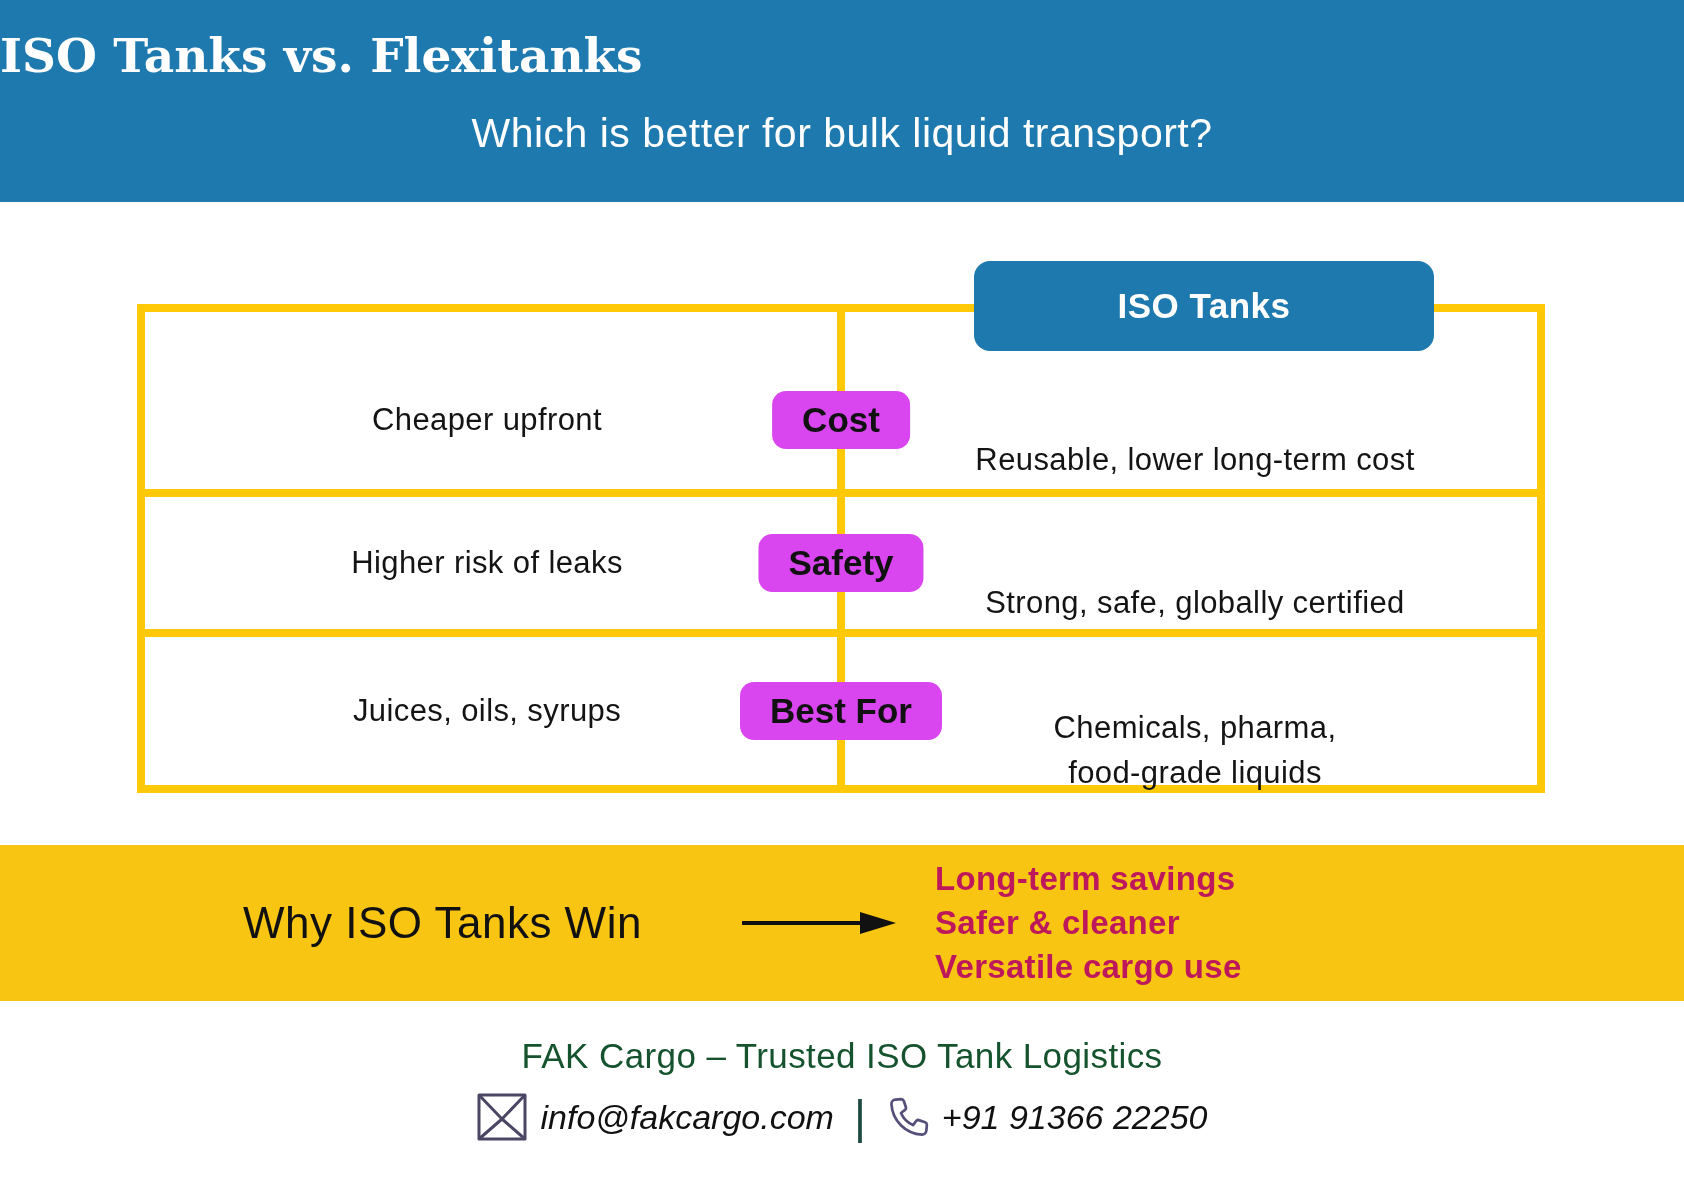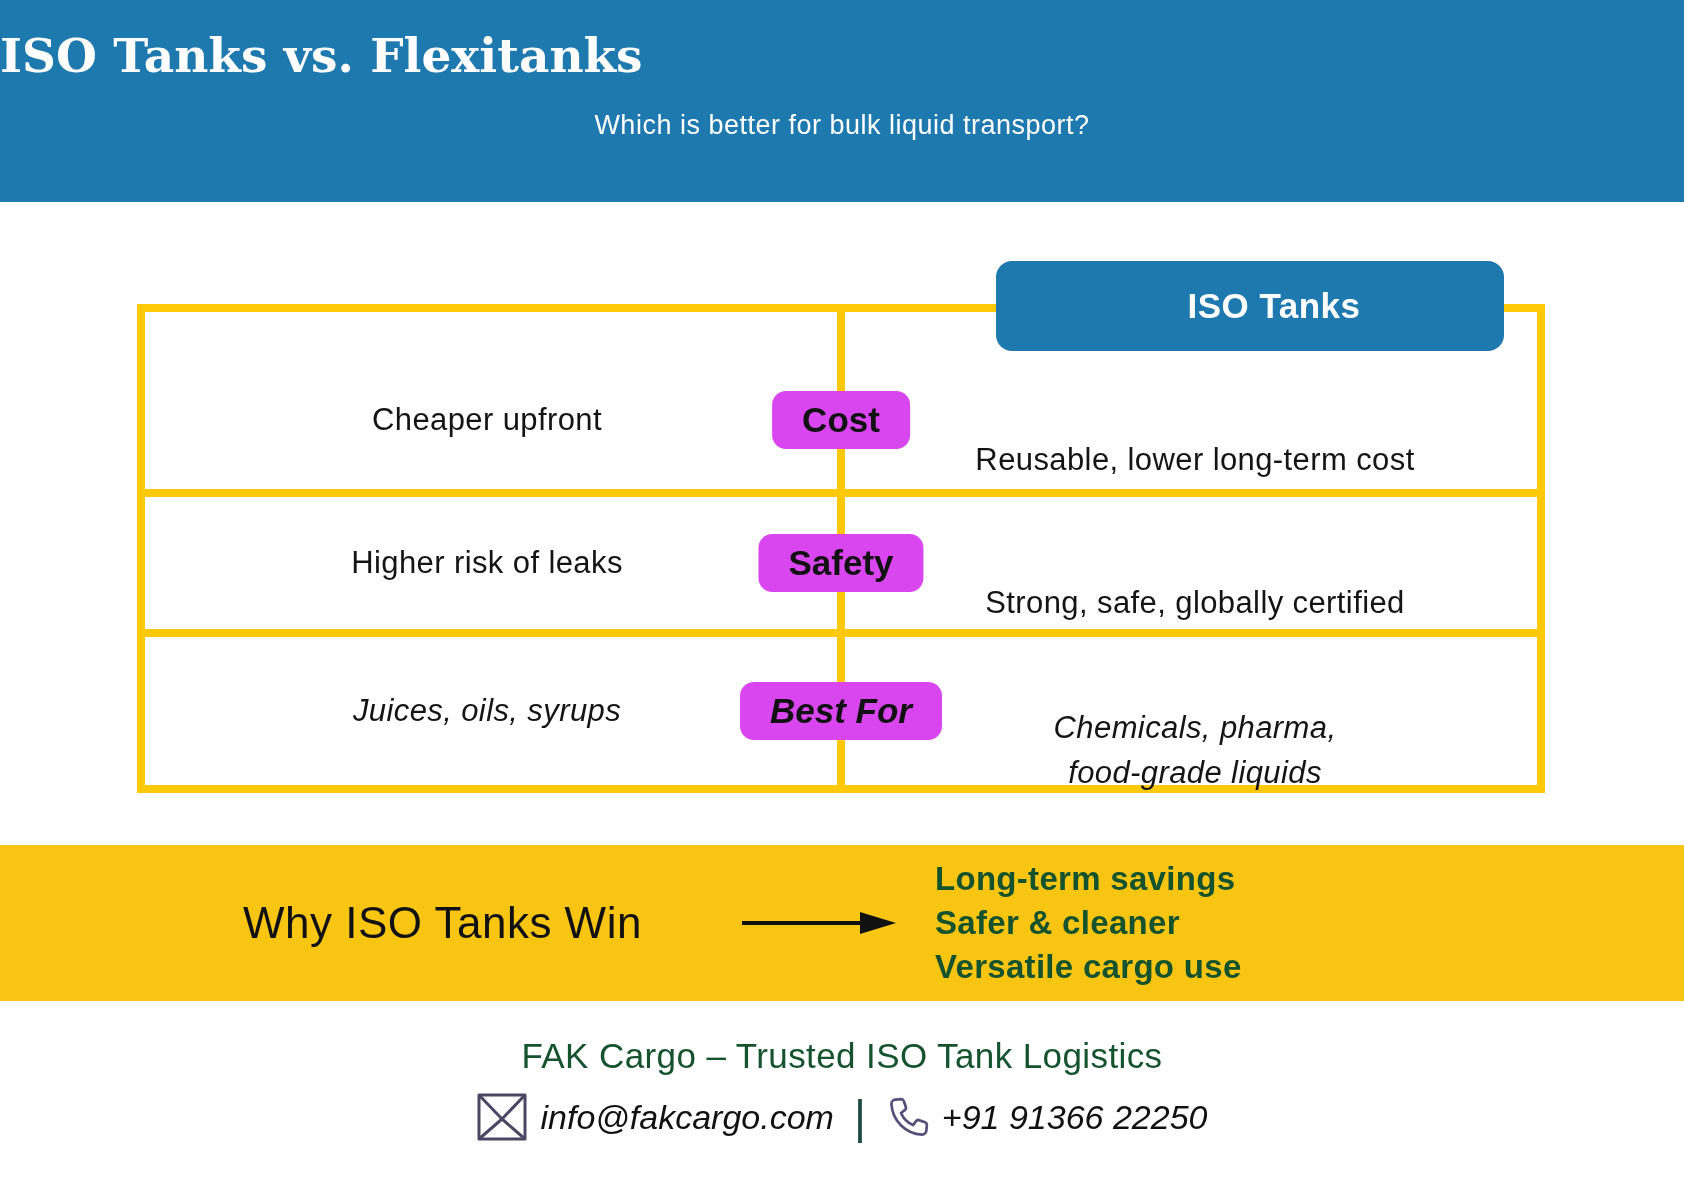--- a/index.html
+++ b/index.html
@@ -8,42 +8,42 @@
     background:#ffffff; font-family:"Liberation Sans", sans-serif; color:#121212;
   }
   
   .header { position:absolute; top:0; left:0; width:1684px; height:202px; background:#1E79AE; }
   .title {
     position:absolute; top:28px; left:0; width:100%; text-align:left;
     font-family:"DejaVu Serif", serif; font-weight:bold; font-size:47px; color:#ffffff;
   }
   .subtitle {
     position:absolute; top:110px; left:0; width:100%; text-align:center;
-    font-size:27px; font-weight:400; color:#ffffff; letter-spacing:0.5px;
+    font-size:41px; font-weight:400; color:#ffffff; letter-spacing:0.5px;
   }
   
   .ctable {
     position:absolute; left:137px; top:304px; width:1408px; height:489px;
     border:8px solid #FFC907; box-sizing:border-box; background:#ffffff;
   }
   .vline { position:absolute; top:0; bottom:0; left:calc(50% - 4px); width:8px; background:#FFC907; }
   .hline { position:absolute; left:0; right:0; height:8px; background:#FFC907; }
   .hline-1 { top:177px; }
   .hline-2 { top:317px; }
   .pill {
     position:absolute; top:-51px; width:460px; height:90px; background:#1E79AE;
     border-radius:16px; display:flex; align-items:center; justify-content:center;
     color:#ffffff; font-weight:bold; font-size:35px; letter-spacing:0.5px; z-index:3;
   }
   .pill-left  { left:103px; }
-  .pill-right { left:851px;padding-left:48px; }
+  .pill-right { left:829px; }
   .row { position:absolute; left:0; right:0; }
   .row-1 { top:39px;  height:138px; }
   .row-2 { top:185px; height:132px; }
-  .row-3 { top:325px; height:148px;font-style:italic; }
+  .row-3 { top:325px; height:148px; }
   .cell {
     position:absolute; top:0; height:100%; display:flex; align-items:center;
     justify-content:center; text-align:center; font-size:31px; font-weight:500;
     letter-spacing:0.4px; color:#141414; white-space:pre-line; line-height:1.45;
   }
   .cell-left  { left:0;  width:calc(50% - 12px); }
   .cell-right { right:0; width:calc(50% - 12px);margin-top:40px; }
   .badge {
     position:absolute; left:50%; top:50%; transform:translate(-50%,-50%);
     background:#d946ef; border-radius:14px; padding:9px 30px; white-space:nowrap;
@@ -51,21 +51,21 @@
   }
   
   .why-banner { position:absolute; top:845px; left:0; width:1684px; height:156px; background:#F9C513; }
   .why-heading {
     position:absolute; left:243px; top:50%; transform:translateY(-50%);
     font-size:44px; font-weight:normal; color:#111111; letter-spacing:0.5px; white-space:nowrap;
   }
   .why-arrow { position:absolute; left:740px; top:calc(50% - 16px); }
   .benefits {
     position:absolute; left:935px; top:50%; transform:translateY(-50%);
-    font-size:33px; font-weight:600; color:#14532d; line-height:44px; letter-spacing:0.3px;
+    font-size:33px; font-weight:600; color:#be185d; line-height:44px; letter-spacing:0.3px;
   }
   
   .tagline {
     position:absolute; top:1036px; left:0; width:100%; text-align:center;
     font-size:35px; font-weight:500; color:#14532d; letter-spacing:0.4px;
   }
   .contact {
     position:absolute; top:1092px; left:0; width:100%;
     display:flex; justify-content:center; align-items:center; gap:12px;
     font-size:34px; font-weight:500; color:#111111;

